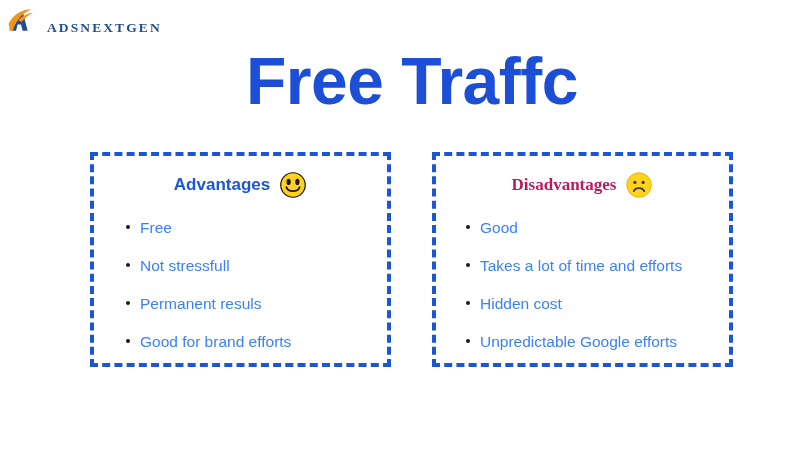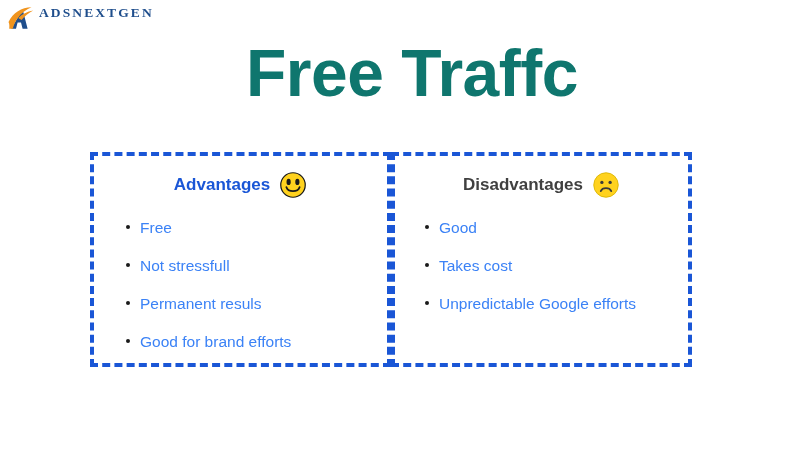--- a/index.html
+++ b/index.html
@@ -14,22 +14,23 @@
     overflow: hidden;
     position: relative;
   }
 
   
   #brand {
     position: absolute;
     left: 8px;
     top: 6px;
     display: flex;
-    align-items: flex-start;
+    align-items: flex-end;
     height: 28px;
+    gap: 8px;
   }
   #brand-mark {
     width: 30px;
     height: 26px;
     flex: none;
     display: block;
   }
   #brand-word {
     font-family: "Liberation Serif", serif;
     font-weight: bold;
@@ -39,39 +40,40 @@
     margin-left: 1px;
     white-space: nowrap;
     line-height: 1;
   }
 
   
   #page-title {
     position: absolute;
     left: 0;
     right: 0;
-    top: 36px;
+    top: 44px;
     text-align: center;
     font-family: "Liberation Sans", sans-serif;
     font-weight: bold;
     font-size: 66px;
     line-height: 74px;
-    color: #0f766e;
+    color: #1d4ed8;
     letter-spacing: -0.5px;
     padding-left: 24px;
   }
 
   
   #columns {
     position: absolute;
     left: 90px;
     top: 152px;
     width: 643px;
     height: 215px;
     display: flex;
+    justify-content: space-between;
   }
   .panel {
     box-sizing: border-box;
     width: 301px;
     height: 215px;
     border: 4px dashed #1a56d6;
     padding: 16px 0 0 0;
     position: relative;
   }
 
@@ -84,21 +86,21 @@
     margin-bottom: 10px;
   }
   .panel-title {
     font-family: "Liberation Sans", sans-serif;
     font-weight: bold;
     font-size: 17px;
     line-height: 20px;
     white-space: nowrap;
   }
   .panel-title.adv { color: #1a56d6; }
-  .panel-title.dis { color: #404040; }
+  .panel-title.dis { color: #be185d; font-family: Liberation Serif, serif; }
   .face-icon { width: 28px; height: 28px; display: block; flex: none; }
 
   .panel-list {
     margin: 0;
     padding: 0;
     list-style: none;
   }
   .panel-list li {
     position: relative;
     font-family: "Liberation Sans", sans-serif;
@@ -185,21 +187,25 @@
         <path d="M10 23 C12 18.5 20 18.5 22 23" fill="none" stroke="#3a3a3a" stroke-width="2" stroke-linecap="round"></path>
       </svg>
     </div>
     <ul class="panel-list">
       <li>
         <span class="bullet"></span>
         <span class="item-text">Good</span>
       </li>
       <li>
         <span class="bullet"></span>
-        <span class="item-text">Takes cost</span>
+        <span class="item-text">Takes a lot of time and efforts</span>
+      </li>
+      <li>
+        <span class="bullet"></span>
+        <span class="item-text">Hidden cost</span>
       </li>
       <li>
         <span class="bullet"></span>
         <span class="item-text">Unpredictable Google efforts</span>
       </li>
     </ul>
   </div>
 
 </div>
 

